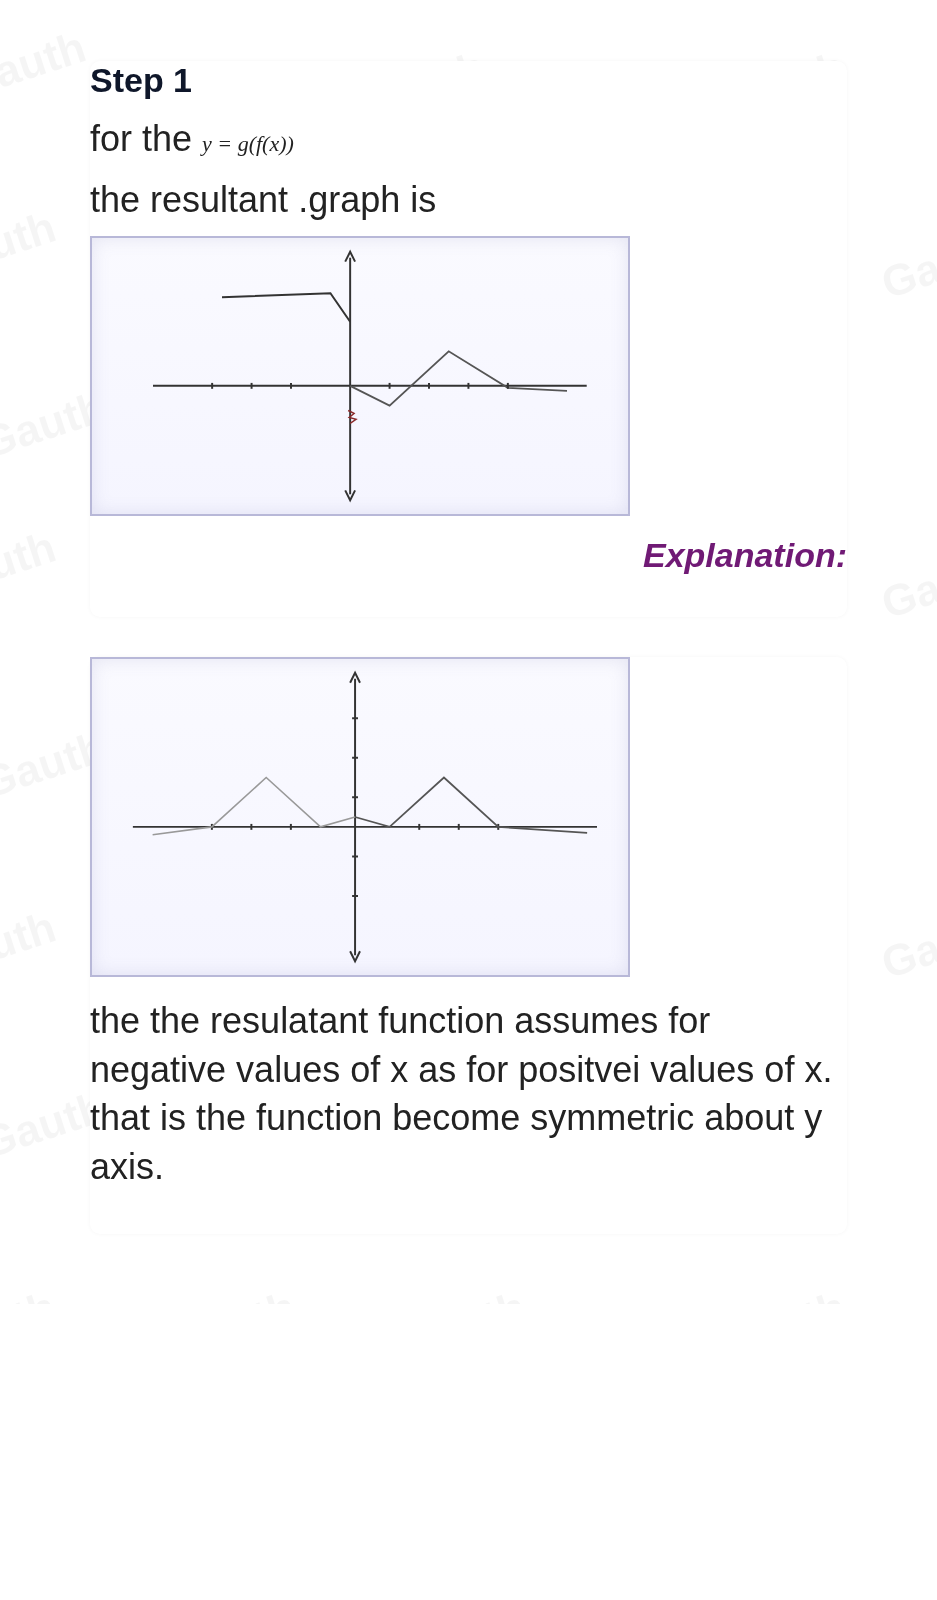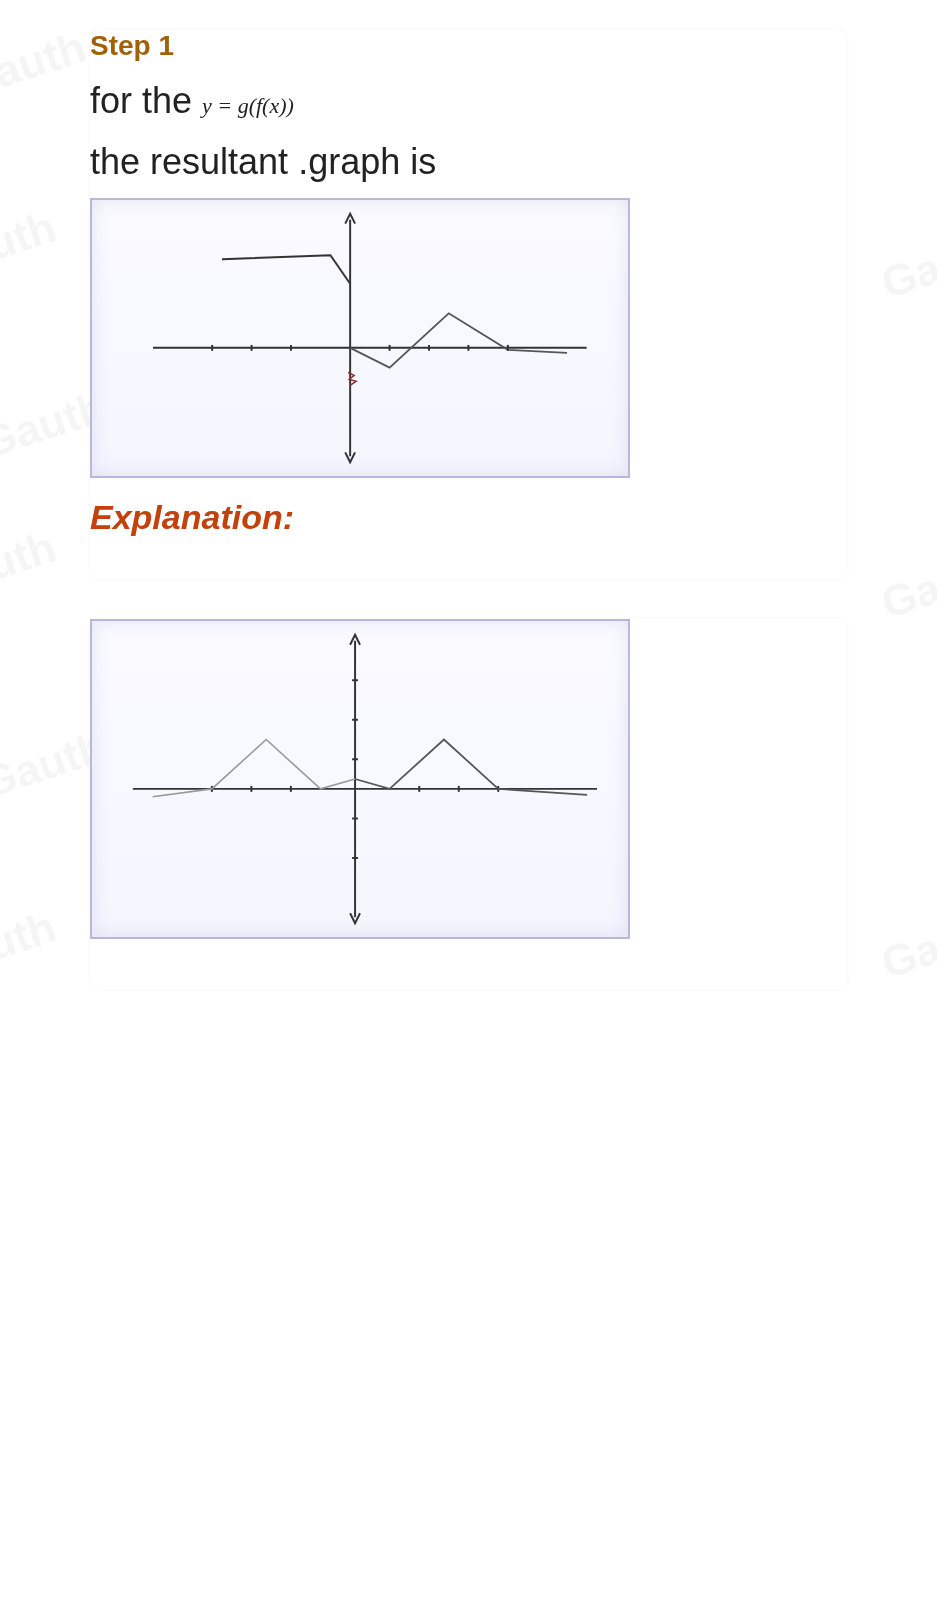--- a/index.html
+++ b/index.html
@@ -40,24 +40,25 @@
     padding: 30px 90px 30px 90px;
   }
   .step-card {
     background: #fff;
     border-radius: 10px;
     padding: 0 0 30px 0;
     margin-bottom: 40px;
     box-shadow: 0 0 4px rgba(0,0,0,0.04);
   }
   .step-heading {
-    color: #a16207;
-    font-size: 28px;
+    color: #0f172a;
+    font-size: 34px;
     font-weight: 700;
     margin-bottom: 15px;
+    margin-top: 31px;
   }
   .body-text {
     font-size: 36px;
     color: #222;
     line-height: 1.35;
     margin-bottom: 12px;
   }
   .math-inline {
     font-family: "Times New Roman", serif;
     font-style: italic;
@@ -70,25 +71,26 @@
     background: linear-gradient(180deg,#fafaff 0%,#f5f5ff 100%);
     box-shadow: inset 0 0 18px rgba(100,100,160,0.15);
     margin: 10px 0 20px 0;
     position: relative;
   }
   .graph-box svg {
     width: 100%;
     height: 100%;
   }
   .explanation-label {
-    color: #c2410c;
+    color: #701a75;
     font-size: 34px;
     font-weight: 700;
     font-style: italic;
     margin: 18px 0 12px 0;
+    text-align: right;
   }
 </style>
 </head>
 <body>
 
 <div class="watermark-layer">
   <span class="watermark" style="top:40px; left:-40px;">Gauth</span>
   <span class="watermark" style="top:60px; left:360px;">Gauth</span>
   <span class="watermark" style="top:60px; left:720px;">Gauth</span>
   <span class="watermark" style="top:220px; left:-70px;">Gauth</span>
@@ -180,15 +182,16 @@
         <line x1="330" y1="167" x2="330" y2="173" stroke="#333" stroke-width="2"></line>
         <line x1="370" y1="167" x2="370" y2="173" stroke="#333" stroke-width="2"></line>
         <line x1="410" y1="167" x2="410" y2="173" stroke="#333" stroke-width="2"></line>
 
         <polyline points="60,178 120,170 175,120 230,170 265,160" fill="none" stroke="#999" stroke-width="1.6"></polyline>
 
         <polyline points="265,160 300,170 355,120 410,170 500,176" fill="none" stroke="#555" stroke-width="1.8"></polyline>
       </svg>
     </div>
 
+    <div class="body-text">the the resulatant function assumes for negative values of x as for positvei values of x. that is the function become symmetric about y axis.</div>
   </div>
 
 </div>
 
 </body></html>

